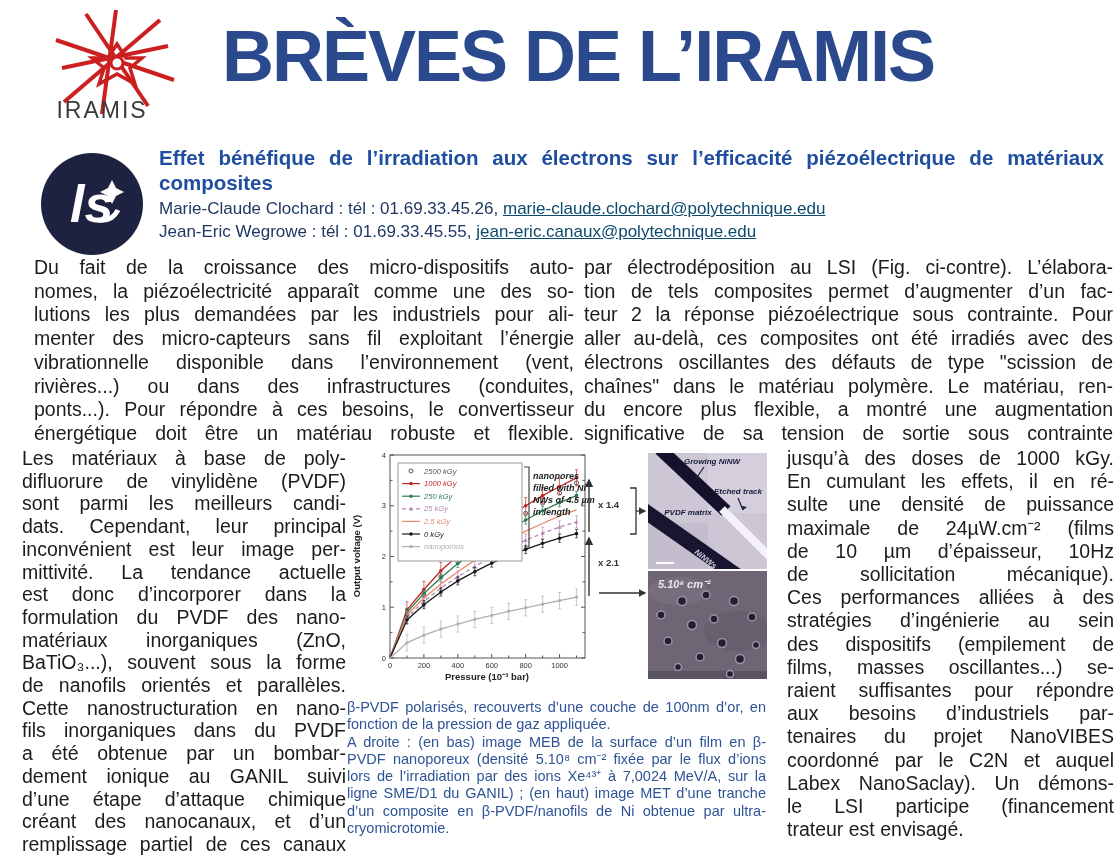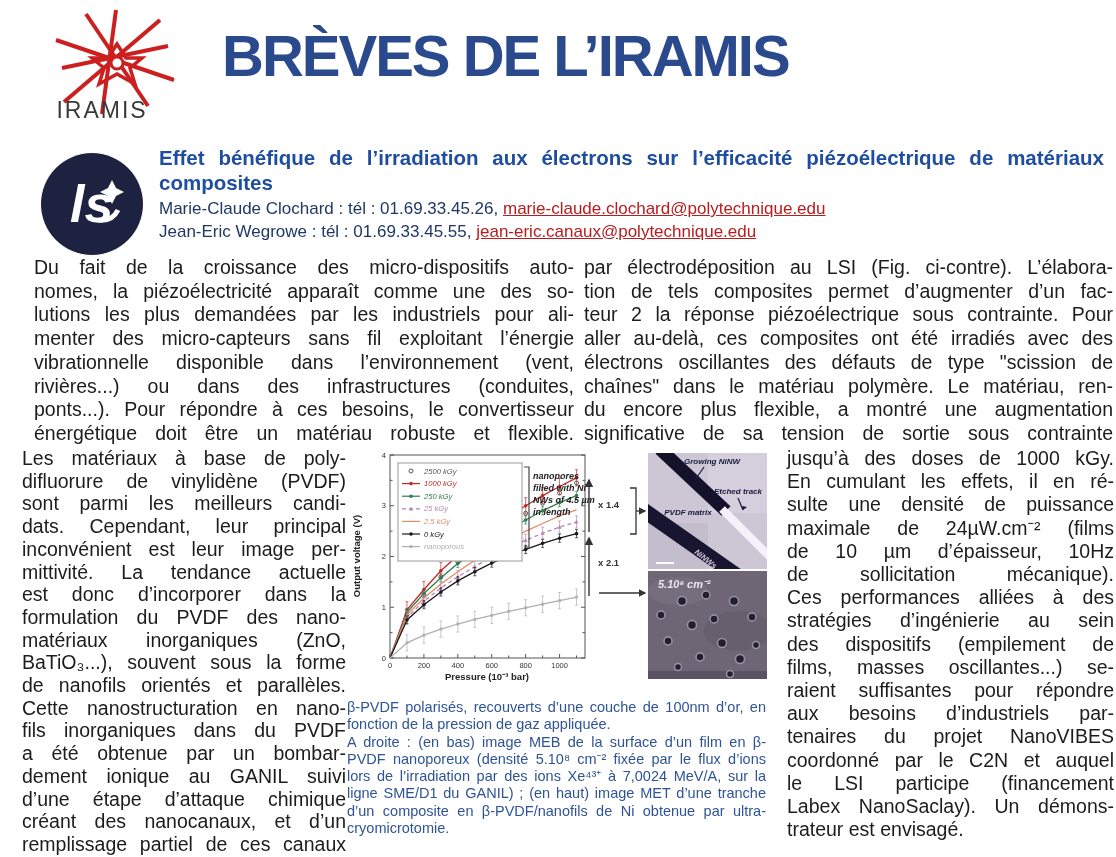--- a/index.html
+++ b/index.html
@@ -1,26 +1,26 @@
 <!DOCTYPE html>
 <html><head>
 <meta charset="utf-8">
 <style>
   html,body{margin:0;padding:0;background:#fff;}
   .page{position:relative;width:1116px;height:857px;background:#ffffff;overflow:hidden;
         font-family:"Liberation Sans",sans-serif;color:#1c1c1c;}
   .abs{position:absolute;}
   
-  .h1-title{left:222px;top:0px;width:894px;font-size:58px;font-weight:bold;
+  .h1-title{left:222px;top:0px;width:894px;font-size:72px;font-weight:bold;
             letter-spacing:-2px;line-height:112px;color:#2B4A8E;white-space:nowrap;}
   
   .art-title{left:159px;top:145px;width:945px;font-size:20.5px;font-weight:bold;
              line-height:25px;color:#1F4EA0;}
   .contacts{left:159px;top:198px;font-size:17px;line-height:22.5px;color:#1F3864;}
-  .contacts a{color:#b91c1c;text-decoration:underline;}
+  .contacts a{color:#0c4a6e;text-decoration:underline;}
   
   .para{font-size:19.5px;}
   .lines .ln{text-align:justify;text-align-last:justify;}
   .endpara .ln.last{text-align-last:left;}
   .intro-left {left:22px; top:256px;width:540px;line-height:23.7px;margin-left:12px;}
   .intro-right{left:584px;top:256px;width:529px;line-height:23.7px;}
   .leftcol {left:22px; top:447px;width:324px;line-height:22.7px;}
   .rightcol{left:787px;top:447px;width:327px;line-height:23.2px;}
   .caption{left:347px;top:699px;width:419px;font-size:14.5px;line-height:17.3px;color:#2F5496;}
   
@@ -116,22 +116,22 @@
       <div class="ln">de 10 µm d’épaisseur, 10Hz</div>
       <div class="ln">de sollicitation mécanique).</div>
       <div class="ln">Ces performances alliées à des</div>
       <div class="ln">stratégies d’ingénierie au sein</div>
       <div class="ln">des dispositifs (empilement de</div>
       <div class="ln">films, masses oscillantes...) se-</div>
       <div class="ln">raient suffisantes pour répondre</div>
       <div class="ln">aux besoins d’industriels par-</div>
       <div class="ln">tenaires du projet NanoVIBES</div>
       <div class="ln">coordonné par le C2N et auquel</div>
+      <div class="ln">Labex NanoSaclay). Un démons-</div>
       <div class="ln">le LSI participe (financement</div>
-      <div class="ln">Labex NanoSaclay). Un démons-</div>
       <div class="ln last">trateur est envisagé.</div>
     </div>
 
   <svg id="chart" class="abs" style="left:346px;top:446px;" width="424" height="254" viewBox="0 0 424 254">
       <defs>
         <marker id="ah" markerWidth="7" markerHeight="7" refX="5" refY="3" orient="auto">
           <path d="M0,0L6,3L0,6Z" fill="#333"></path>
         </marker>
       </defs>
       <rect x="44" y="9" width="195" height="203" fill="none" stroke="#555" stroke-width="1"></rect>

